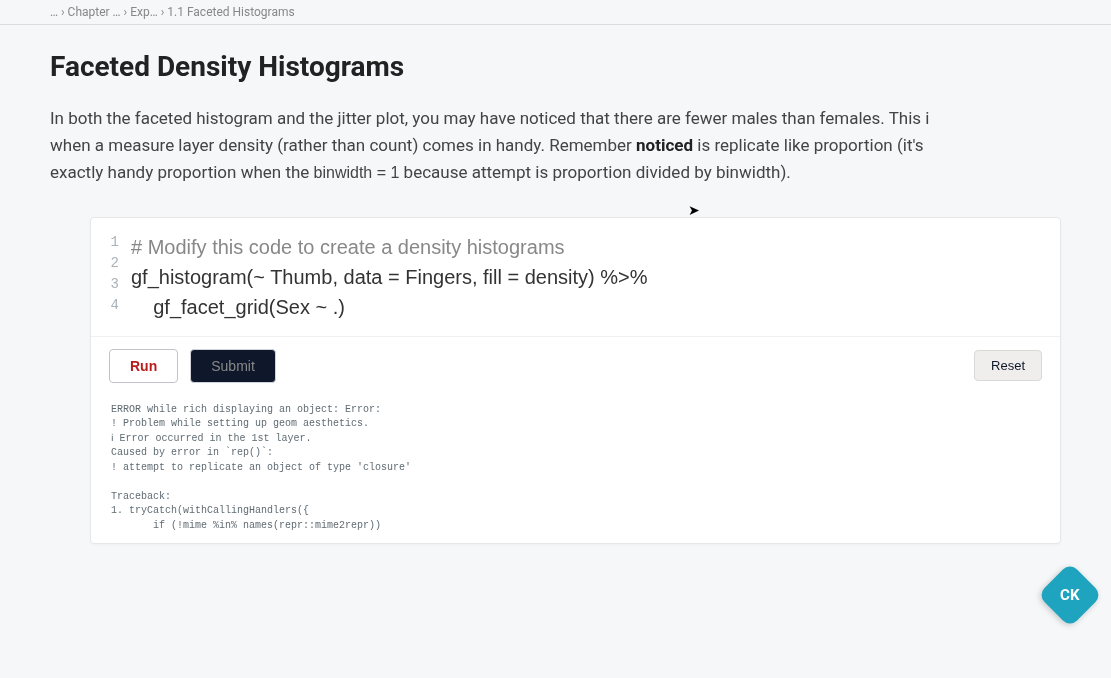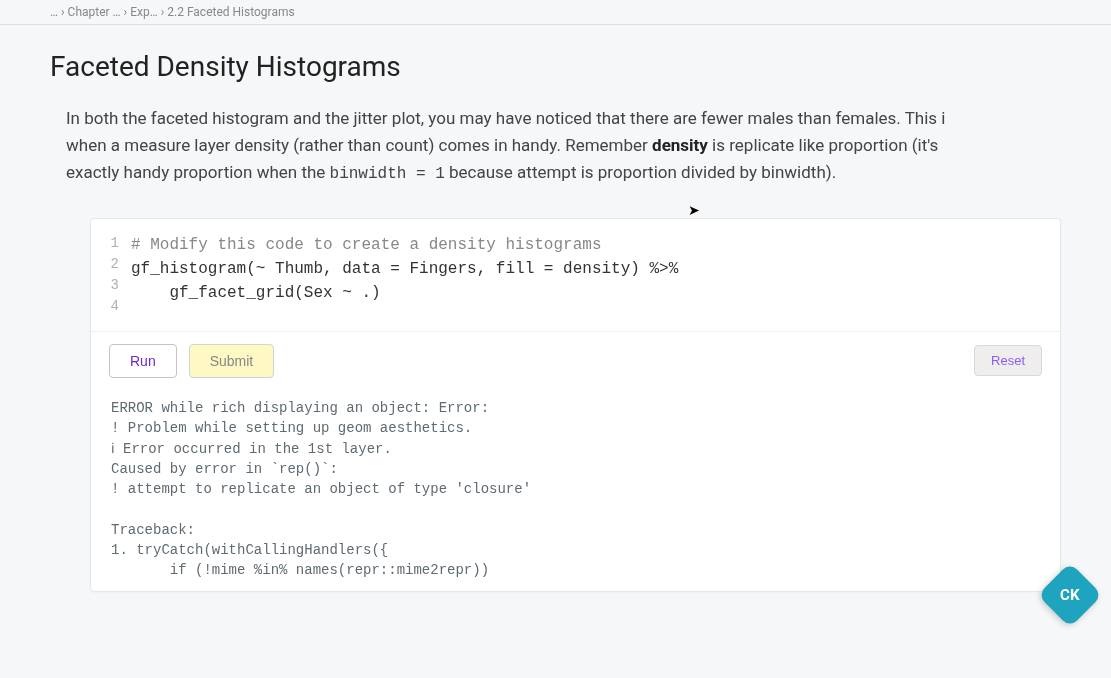--- a/index.html
+++ b/index.html
@@ -18,34 +18,33 @@
       color: #888;
       border-bottom: 1px solid #ddd;
       white-space: nowrap;
       overflow: hidden;
     }
     .content {
       padding: 25px 50px 0 50px;
     }
     h1 {
       font-size: 28px;
-      font-weight: 400;
+      font-weight: 700;
       color: #222;
       margin-bottom: 22px;
     }
     .para {
       font-size: 17px;
       line-height: 1.6;
       color: #444;
       margin-bottom: 22px;
-      margin-left: 16px;
     }
     .para strong { font-weight: 700; color: #222; }
     .inline-code {
-      font-family: Liberation Mono, monospace;
+      font-family: Liberation Sans, sans-serif;
       font-size: 16px;
     }
     .exercise {
       margin: 30px 0 0 40px;
       background: #fff;
       border: 1px solid #e5e7e9;
       border-radius: 4px;
       box-shadow: 0 1px 3px rgba(0,0,0,0.03);
       padding-bottom: 10px;
     }
@@ -59,22 +58,22 @@
       text-align: right;
       padding-right: 12px;
       color: #aab2b8;
       font-family: "Courier New", monospace;
       font-size: 14px;
       line-height: 1.5;
       user-select: none;
     }
     .code-lines {
       flex: 1;
-      font-family: Liberation Mono, monospace;
-      font-size: 16px;
+      font-family: Liberation Sans, sans-serif;
+      font-size: 20px;
       line-height: 1.5;
       color: #5a6a72;
       white-space: pre;
     }
     .code-comment { color: #888; }
     .code-plain { color: #333; }
     .button-row {
       display: flex;
       align-items: center;
       padding: 12px 18px 16px 18px;
@@ -84,41 +83,41 @@
       padding: 8px 20px;
       font-size: 14px;
       border-radius: 4px;
       border: 1px solid #d0d4d8;
       background: #fff;
       cursor: pointer;
       color: #555;
     }
     .btn-run {
       background: #fff;
-      font-weight: 400;
-      color: #6d28d9;
+      font-weight: 700;
+      color: #b91c1c;
       border: 1px solid #c0c4c8;
     }
     .btn-submit {
       color: #888;
-      background: #fef9c3;
+      background: #0f172a;
       text-align: right;
     }
     .btn-reset {
       margin-left: auto;
-      color: #8b5cf6;
+      color: #0f172a;
       font-size: 13px;
       padding: 7px 16px;
       background: #efeeed;
       border: 1px solid #d8d8d4;
     }
     .output {
       padding: 4px 20px 0 20px;
       font-family: "Courier New", monospace;
-      font-size: 14px;
+      font-size: 10px;
       line-height: 1.45;
       color: #5f6b72;
       white-space: pre;
       overflow: hidden;
     }
     .ck-badge {
       position: absolute;
       right: 18px;
       bottom: 60px;
       width: 46px;
@@ -142,28 +141,28 @@
       left: 688px;
       top: 202px;
       font-size: 14px;
       color: #000;
       pointer-events: none;
     }
   </style>
 </head>
 <body>
 
-<div class="breadcrumb">… › Chapter … › Exp… › 2.2 Faceted Histograms</div>
+<div class="breadcrumb">… › Chapter … › Exp… › 1.1 Faceted Histograms</div>
 
 <div class="content">
   <h1>Faceted Density Histograms</h1>
 
   <p class="para">
     <span>In both the faceted histogram and the jitter plot, you may have noticed that there are fewer males than females. This i</span><br>
-    <span>when a measure layer density (rather than count) comes in handy. Remember </span><strong>density</strong><span> is replicate like proportion (it's</span><br>
+    <span>when a measure layer density (rather than count) comes in handy. Remember </span><strong>noticed</strong><span> is replicate like proportion (it's</span><br>
     <span>exactly handy proportion when the </span><span class="inline-code">binwidth = 1</span><span> because attempt is proportion divided by binwidth).</span>
   </p>
 
 
   <div class="exercise">
     <div class="code-editor">
       <div class="gutter">
         <div>1</div>
         <div>2</div>
         <div>3</div>

